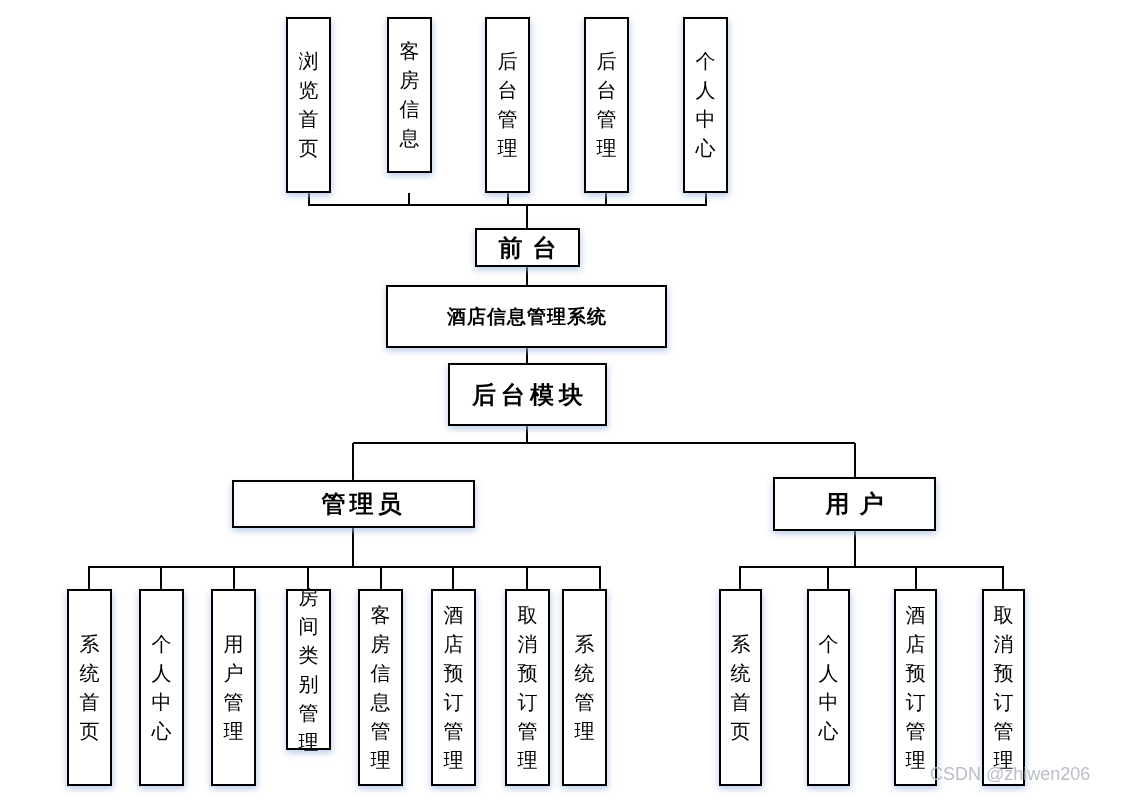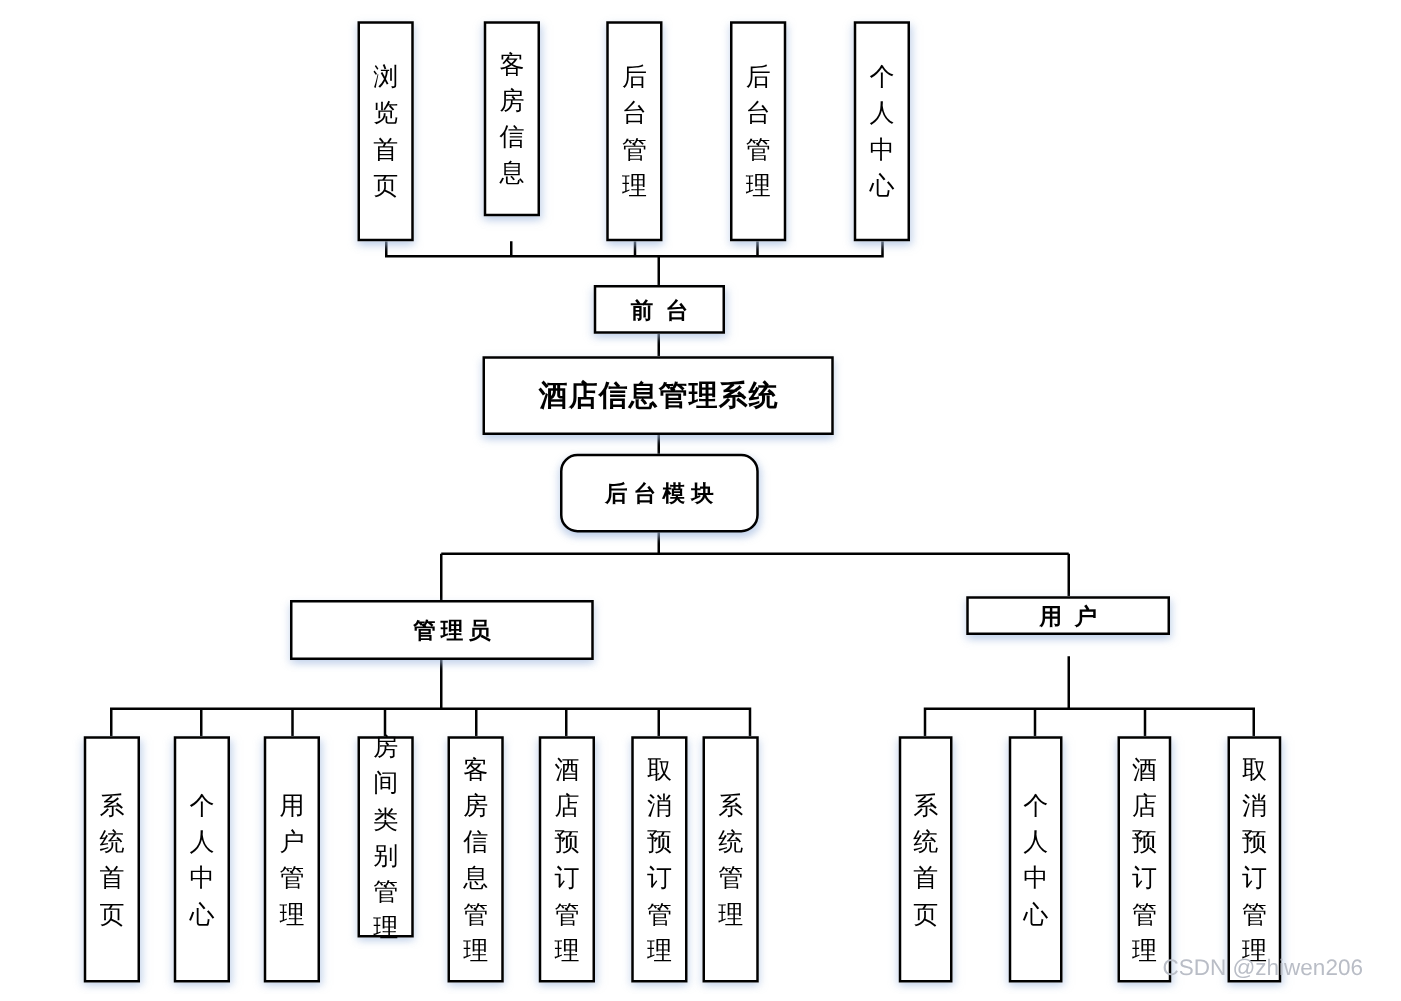--- a/index.html
+++ b/index.html
@@ -40,28 +40,28 @@
     font-family: "DejaVu Serif", "Liberation Serif", serif;
     font-size: 20px;
     line-height: 29px;
     word-break: break-all;
     text-align: center;
   }
   
   .h {
     font-family: "Liberation Sans", "DejaVu Sans", sans-serif;
     font-weight: 600;
-    font-size: 18px;
+    font-size: 24px;
     line-height: 1;
     white-space: nowrap;
   }
   .ls10 { letter-spacing: 10px; padding-left: 10px; }
-  .ls5  { letter-spacing: 5px;  padding-left: 5px; border-radius: 14px; }
+  .ls5  { letter-spacing: 5px;  padding-left: 5px; }
   .ls4  { letter-spacing: 4px;  padding-left: 20px; }
-  .root-label { font-size: 23px; letter-spacing: 1px; padding-left: 1px; }
+  .root-label { font-size: 19px; letter-spacing: 1px; padding-left: 1px; }
   .watermark {
     position: absolute;
     left: 930px;
     top: 764px;
     font-family: "Liberation Sans", "DejaVu Sans", sans-serif;
     font-size: 18px;
     color: #b9bdc6;
     white-space: nowrap;
   }
 </style>
@@ -112,21 +112,21 @@
   <div class="node h root-label" style="left:386px;top:285px;width:281px;height:63px">
     <span>酒店信息管理系统</span>
   </div>
   <div class="node h ls5" style="left:448px;top:363px;width:159px;height:63px">
     <span>后台模块</span>
   </div>
 
   <div class="node h ls4" style="left:232px;top:480px;width:243px;height:48px">
     <span>管理员</span>
   </div>
-  <div class="node h ls10" style="left:773px;top:477px;width:163px;height:31px">
+  <div class="node h ls10" style="left:773px;top:477px;width:163px;height:54px">
     <span>用户</span>
   </div>
 
   <div class="node v" style="left:67px;top:589px;width:45px;height:197px">
     <span class="vtext">系统首页</span>
   </div>
   <div class="node v" style="left:139px;top:589px;width:45px;height:197px">
     <span class="vtext">个人中心</span>
   </div>
   <div class="node v" style="left:211px;top:589px;width:45px;height:197px">

